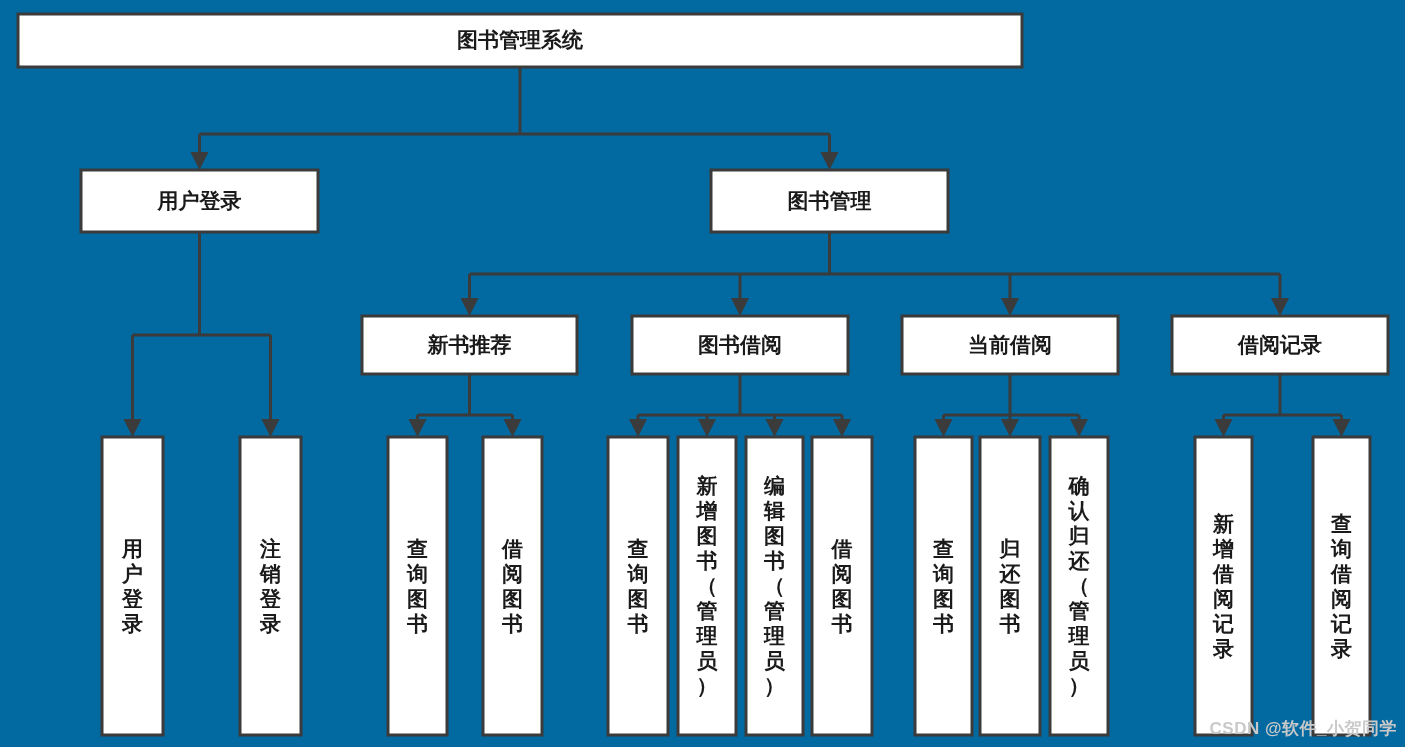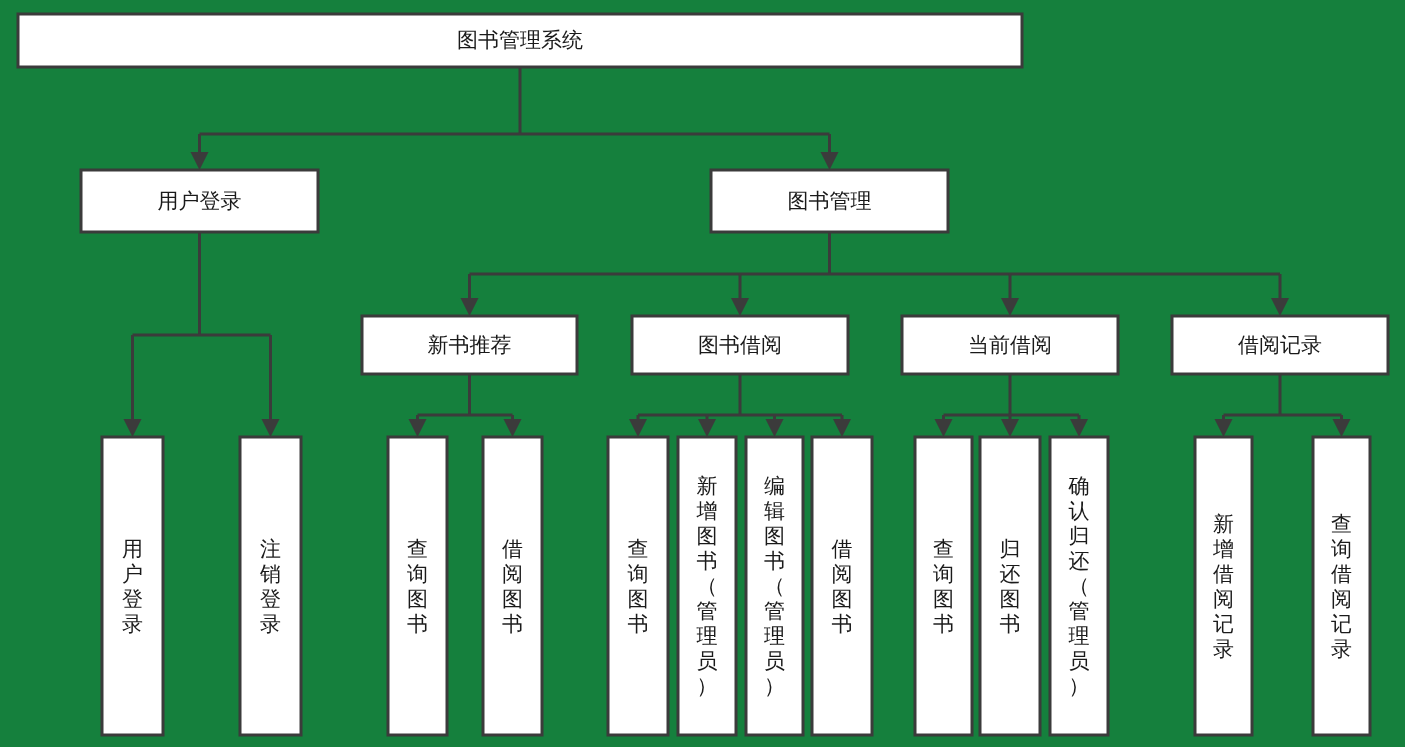--- a/index.html
+++ b/index.html
@@ -10,21 +10,22 @@
   body {
     width: 1405px;
     height: 747px;
     font-family: "Liberation Sans", "DejaVu Sans", sans-serif;
     overflow: hidden;
   }
   #diagram-root {
     position: relative;
     width: 1405px;
     height: 747px;
-    background: #15803d;
+    background: #0369a1;
+    font-weight: bold;
   }
   svg#tree-svg {
     position: absolute;
     left: 0;
     top: 0;
     width: 1405px;
     height: 747px;
     display: block;
   }
   .node-box {
@@ -204,13 +205,14 @@
           <rect x="1195" y="437" width="57" height="298" class="node-box"></rect>
           <text x="1223.5" y="530.5" class="node-label-v"><tspan x="1223.5" dy="0">新</tspan><tspan x="1223.5" dy="25">增</tspan><tspan x="1223.5" dy="25">借</tspan><tspan x="1223.5" dy="25">阅</tspan><tspan x="1223.5" dy="25">记</tspan><tspan x="1223.5" dy="25">录</tspan></text>
         </g>
         <g>
           <rect x="1313" y="437" width="57" height="298" class="node-box"></rect>
           <text x="1341.5" y="530.5" class="node-label-v"><tspan x="1341.5" dy="0">查</tspan><tspan x="1341.5" dy="25">询</tspan><tspan x="1341.5" dy="25">借</tspan><tspan x="1341.5" dy="25">阅</tspan><tspan x="1341.5" dy="25">记</tspan><tspan x="1341.5" dy="25">录</tspan></text>
         </g>
       </g>
   </svg>
 
+  <div class="watermark">CSDN @软件_小贺同学</div>
 </div>
 
 </body></html>

